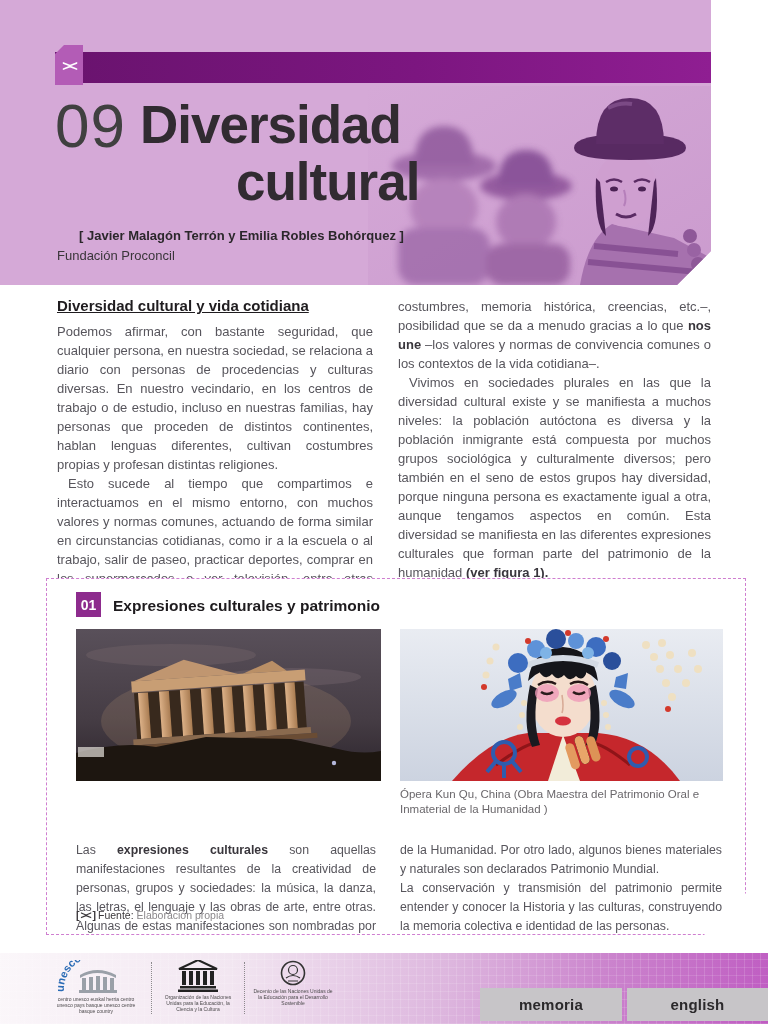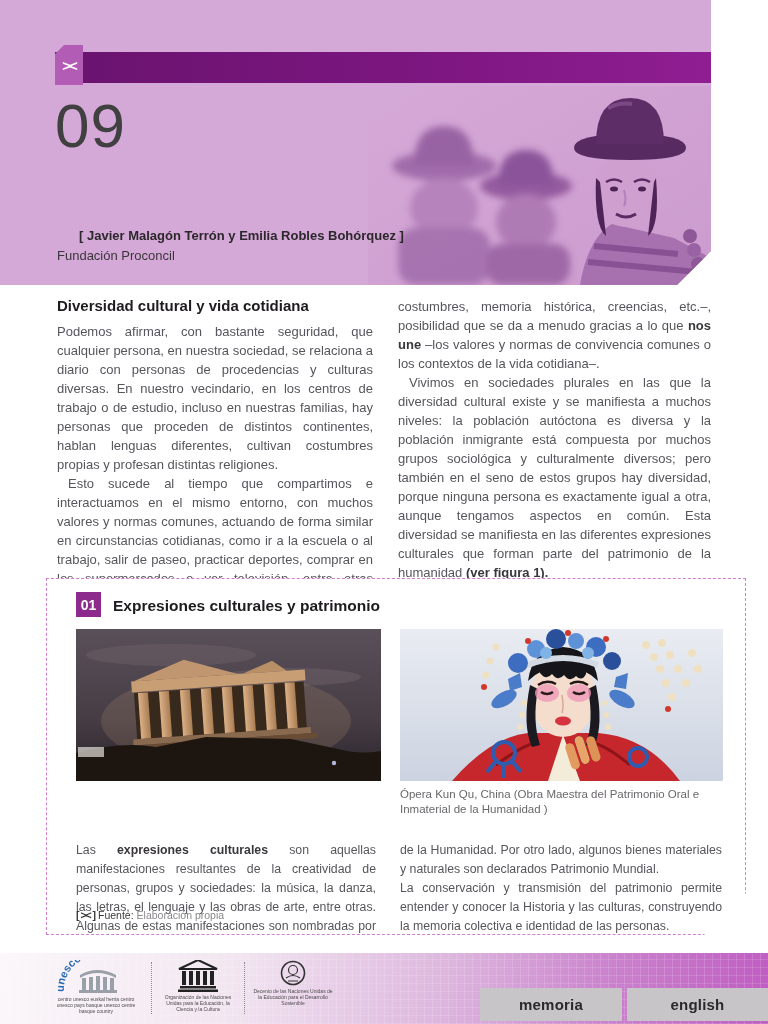--- a/index.html
+++ b/index.html
@@ -21,21 +21,21 @@
   .titletext .l2{display:block;padding-left:96px;}
   .authors{position:absolute;left:57px;top:228px;font-size:13px;font-weight:700;color:#2b272b;padding-left:22px;}
   .org{position:absolute;left:57px;top:248px;font-size:13px;color:#3a353a;}
   .headerphoto{position:absolute;left:368px;top:86px;}
 
   
   .bodytext{font-size:13px;line-height:19px;color:#57555c;text-align:justify;}
   .bodytext p{margin:0;}
   .bodytext p.ind{text-indent:11px;}
   .run-b{font-weight:700;color:#39363c;}
-  .secheading{position:absolute;left:57px;top:297px;font-size:15px;font-weight:700;color:#1f1c1f;}
+  .secheading{position:absolute;left:57px;top:297px;font-size:15px;font-weight:700;color:#1f1c1f;text-decoration:underline;}
   .colL{position:absolute;left:57px;top:322px;width:316px;}
   .colR{position:absolute;left:398px;top:297px;width:313px;}
   .quotebox{margin-top:14px;border:1px dashed #b86fc0;padding:9px 12px 10px 12px;
             font-style:italic;font-weight:700;font-size:13.5px;line-height:19px;color:#454248;
             clip-path:polygon(0 0,100% 0,100% calc(100% - 15px),calc(100% - 15px) 100%,0 100%);
             text-align:justify;}
 
   
   .figbox{position:absolute;left:46px;top:578px;width:700px;height:357px;background:#fff;
           border:1px dashed #cf7ed0;box-sizing:border-box;
@@ -124,20 +124,24 @@
       </g>
     </svg>
 
     <div class="topbar"></div>
     <div class="brandbox">
       <span>&gt;&lt;</span>
     </div>
 
     <div class="titlerow">
       <div class="chapnum">09</div>
+      <div class="titletext">
+        <span>Diversidad</span>
+        <span class="l2">cultural</span>
+      </div>
     </div>
     <div class="authors">[ Javier Malagón Terrón y Emilia Robles Bohórquez ]</div>
     <div class="org">Fundación Proconcil</div>
   </div>
 
   <div class="secheading">Diversidad cultural y vida cotidiana</div>
 
   <div class="colL bodytext">
     <p><span>Podemos afirmar, con bastante seguridad, que cualquier persona, en nuestra sociedad, se relaciona a diario con personas de procedencias y culturas diversas. En nuestro vecindario, en los centros de trabajo o de estudio, incluso en nuestras familias, hay personas que proceden de distintos continentes, hablan lenguas diferentes, cultivan costumbres propias y profesan distintas religiones.</span></p>
     <p class="ind"><span>Esto sucede al tiempo que compartimos e interactuamos en el mismo entorno, con muchos valores y normas comunes, actuando de forma similar en circunstancias cotidianas, como ir a la escuela o al trabajo, salir de paseo, practicar deportes, comprar en los supermercados o ver televisión, entre otras muchas actividades.</span></p>

